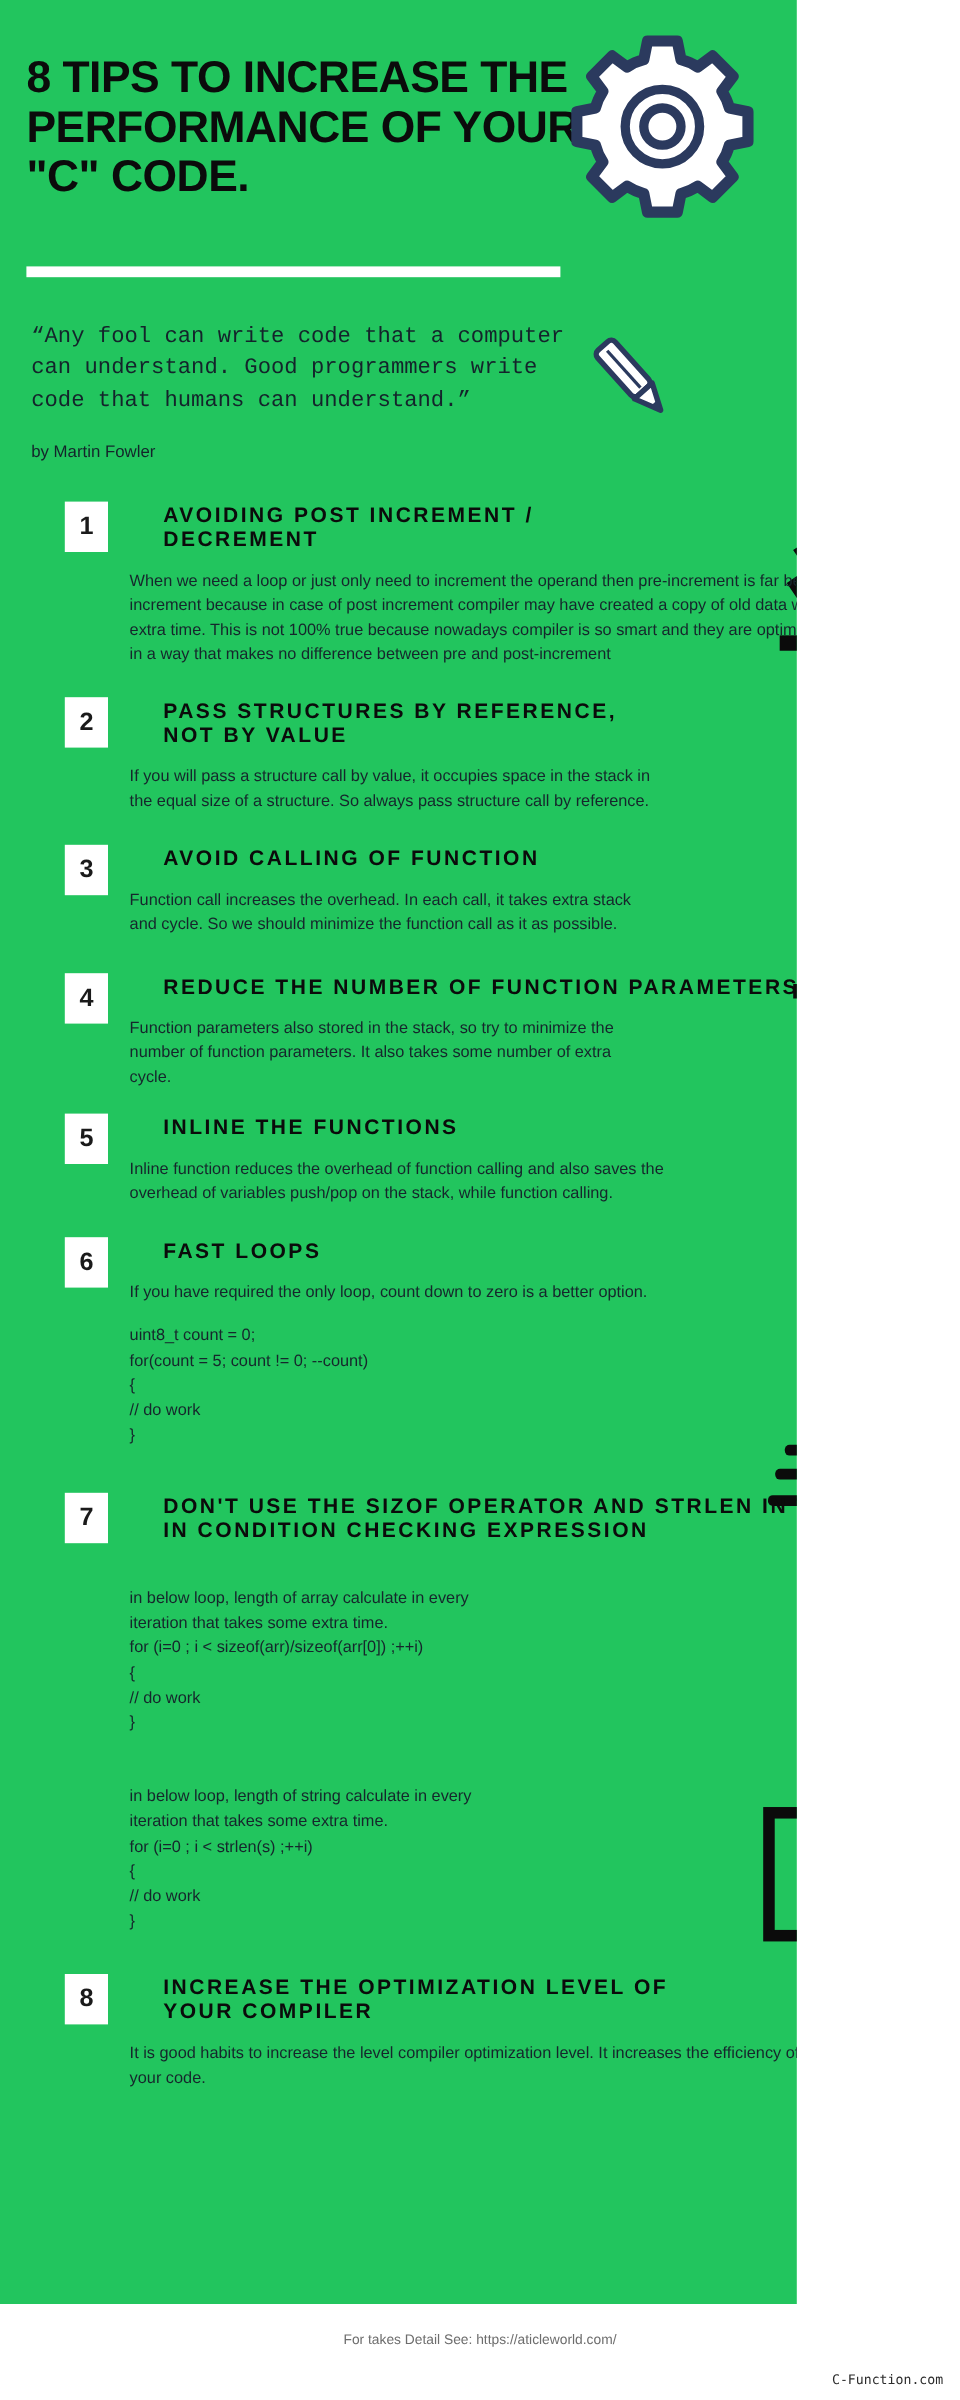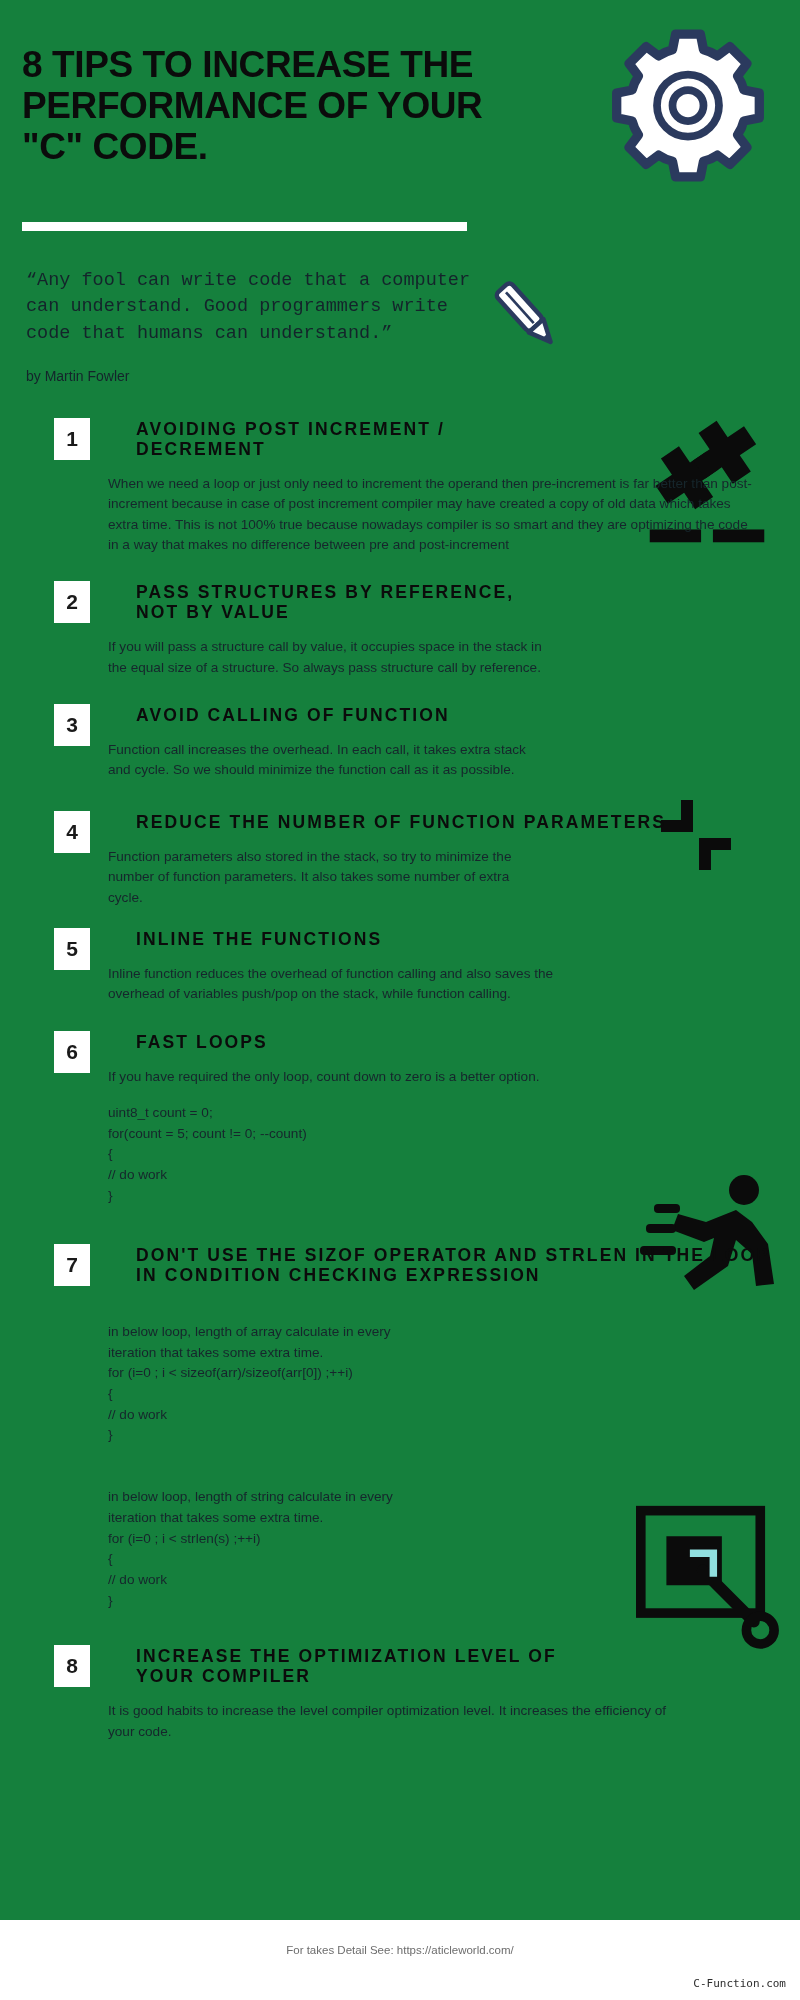--- a/index.html
+++ b/index.html
@@ -7,22 +7,22 @@
   body {
     width:800px; height:2000px;
     background:#ffffff;
     font-family:"Liberation Sans", sans-serif;
     position:relative;
     overflow:hidden;
   }
   .poster {
     position:absolute;
     left:0; top:0;
-    width:800px; height:1920px;
-    background:#15803d;
+    width:664px; height:1920px;
+    background:#22c55e;
     overflow:hidden;
   }
   
   .headline {
     position:absolute;
     left:22px; top:44px;
     width:520px;
     font-size:37px;
     font-weight:bold;
     line-height:1.11;

